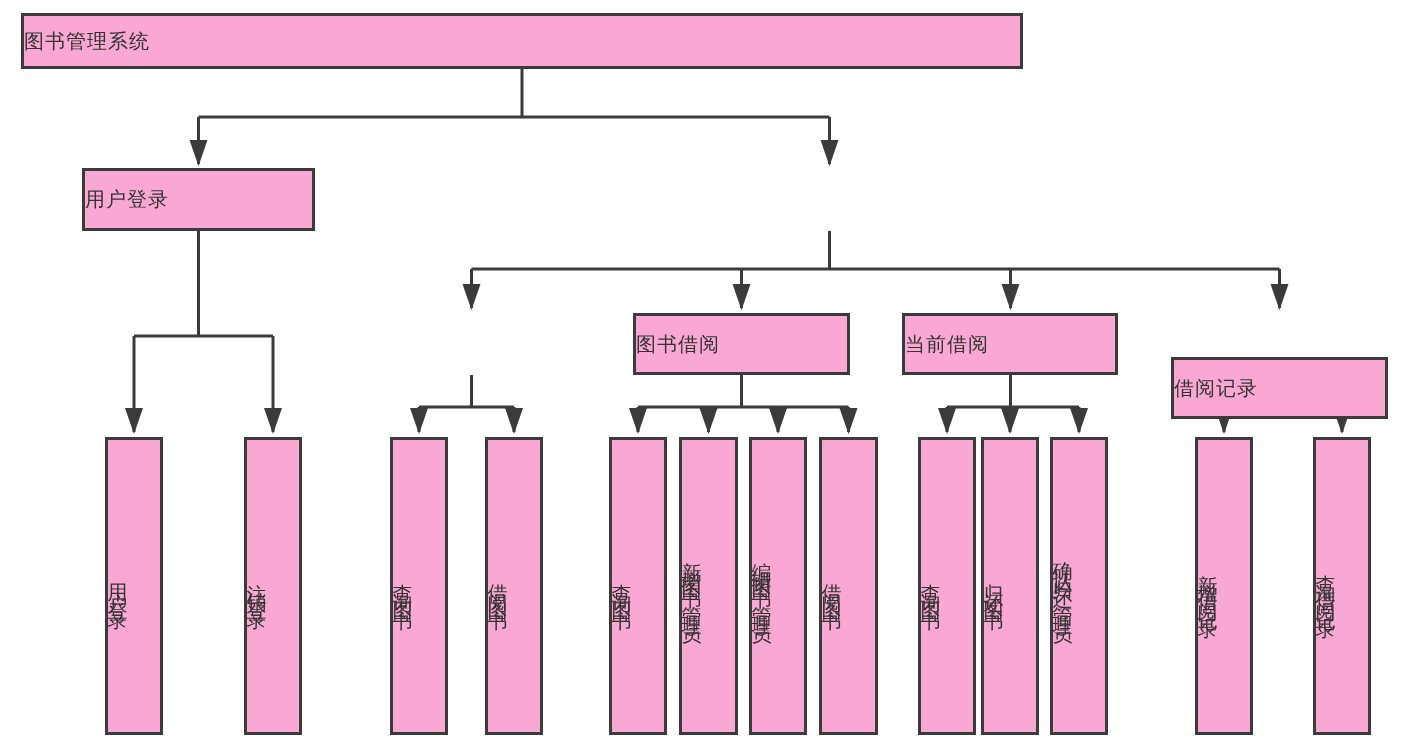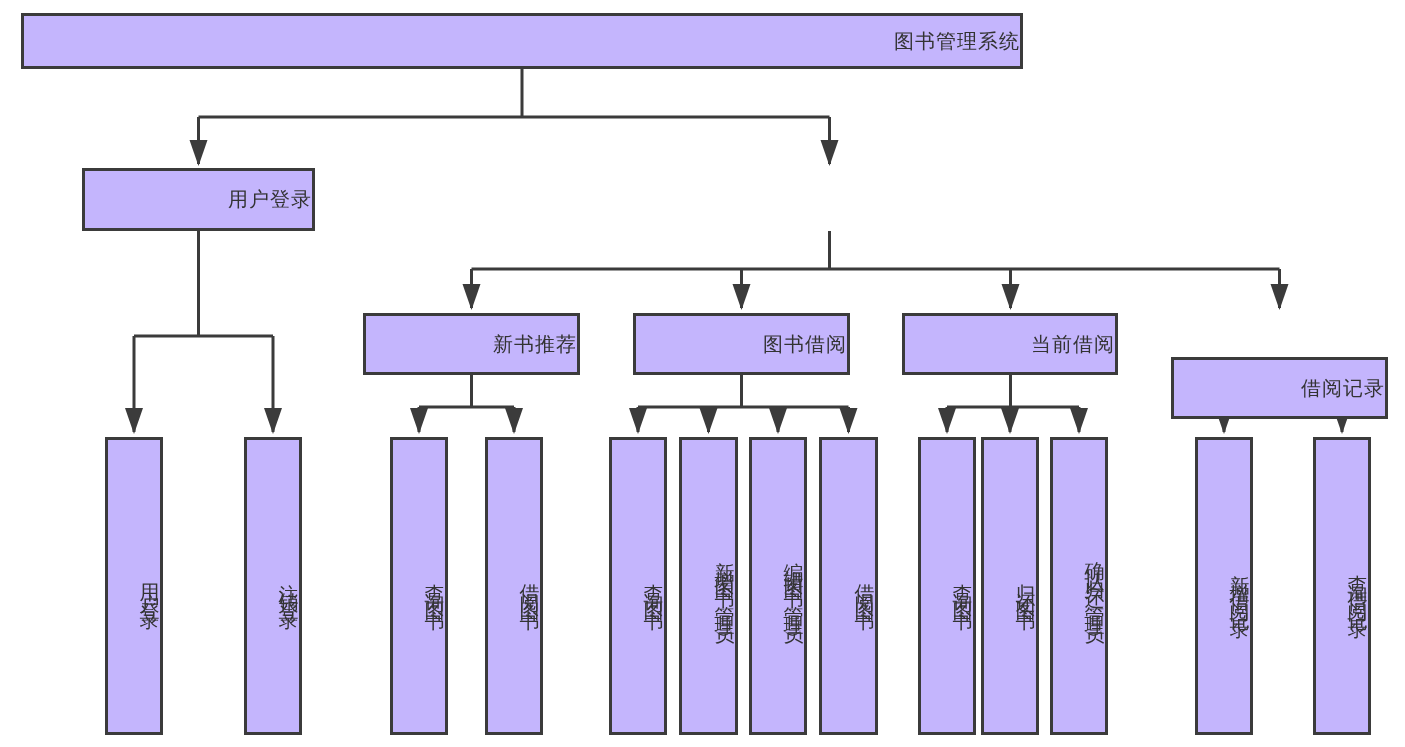--- a/index.html
+++ b/index.html
@@ -7,22 +7,22 @@
     position:relative;width:1405px;height:747px;overflow:hidden;
     background:var(--bg,#ffffff);
     font-family:"Liberation Sans","DejaVu Sans",sans-serif;
     color:var(--text,#333333);
   }
   .connectors{position:absolute;left:0;top:0;}
   .ln{stroke:var(--line,#3b3b3b);stroke-width:3;fill:none;}
   .ah{fill:var(--line,#3b3b3b);stroke:none;}
   .box{
     position:absolute;box-sizing:border-box;
-    border:3px solid var(--line,#3b3b3b);background:#c4b5fd;
-    display:flex;align-items:center;justify-content:flex-end;
+    border:3px solid var(--line,#3b3b3b);background:#f9a8d4;
+    display:flex;align-items:center;justify-content:flex-start;
     font-size:20px;letter-spacing:1px;text-align:center;
   }
   .leaf .vtext{
     writing-mode:vertical-rl;text-orientation:mixed;
     letter-spacing:9px;line-height:1;
   }
   .watermark{
     position:absolute;top:716px;right:13px;z-index:5;
     font-size:19px;letter-spacing:0.5px;
     color:var(--watermark,#ababab);opacity:.92;white-space:nowrap;
@@ -76,23 +76,20 @@
   </svg>
 
   <div class="box" style="left:21px;top:13px;width:1002px;height:56px;">
     <span>图书管理系统</span>
   </div>
 
   <div class="box" style="left:82px;top:168px;width:233px;height:63px;">
     <span>用户登录</span>
   </div>
 
-  <div class="box" style="left:363px;top:313px;width:217px;height:62px;">
-    <span>新书推荐</span>
-  </div>
   <div class="box" style="left:633px;top:313px;width:217px;height:62px;">
     <span>图书借阅</span>
   </div>
   <div class="box" style="left:902px;top:313px;width:216px;height:62px;">
     <span>当前借阅</span>
   </div>
   <div class="box" style="left:1171px;top:313px;width:217px;height:62px;margin-top:44px;">
     <span>借阅记录</span>
   </div>
 

